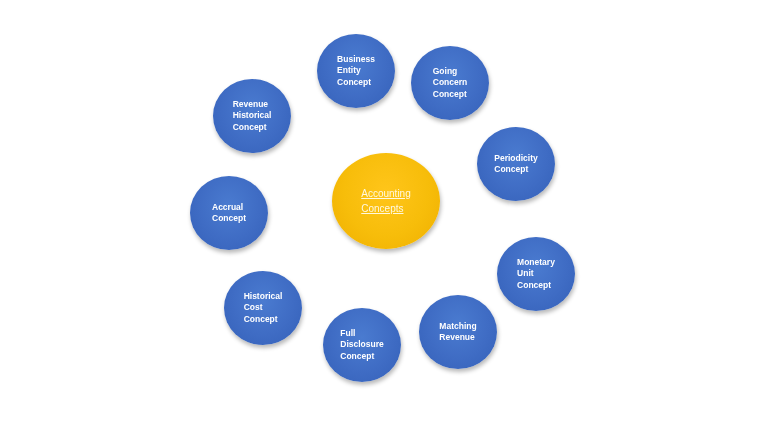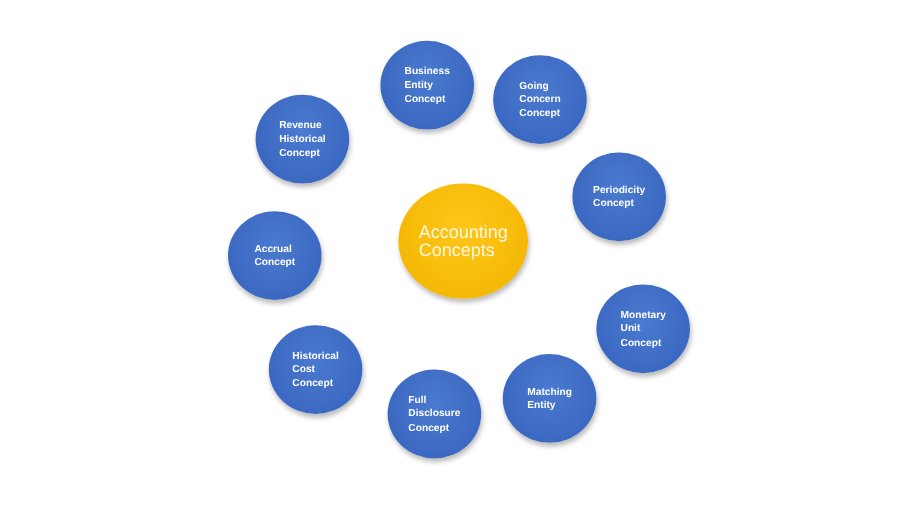--- a/index.html
+++ b/index.html
@@ -18,22 +18,23 @@
       box-sizing: border-box;
     }
     .node.blue {
       width: 78px; height: 74px;
       background: radial-gradient(ellipse at 50% 40%, #4a7bd0 0%, #3f6cc4 55%, #3460b8 100%);
       font-size: 8.5px; line-height: 11.5px;
     }
     .node.center {
       width: 108px; height: 96px;
       background: radial-gradient(ellipse at 50% 40%, #ffc51a 0%, #f7bd0a 55%, #eeae00 100%);
-      font-size: 15px; line-height: 15px; font-weight: normal;
+      font-size: 10px; line-height: 15px; font-weight: normal;
       color: #fff8e0;
+      text-decoration: underline;
     }
     .label { white-space: pre-line; padding: 0 4px; }
   </style>
 </head>
 <body>
 
 <div style="position:absolute;inset:0;">
   <div class="node center" style="left:332px;top:153px;">
     <span class="label">Accounting
 Concepts</span>
@@ -53,21 +54,21 @@
     <span class="label">Periodicity
 Concept</span>
   </div>
   <div class="node blue" style="left:497px;top:237px;">
     <span class="label">Monetary
 Unit
 Concept</span>
   </div>
   <div class="node blue" style="left:419px;top:295px;">
     <span class="label">Matching
-Entity</span>
+Revenue</span>
   </div>
   <div class="node blue" style="left:323px;top:308px;">
     <span class="label">Full
 Disclosure
 Concept</span>
   </div>
   <div class="node blue" style="left:224px;top:271px;">
     <span class="label">Historical
 Cost
 Concept</span>

